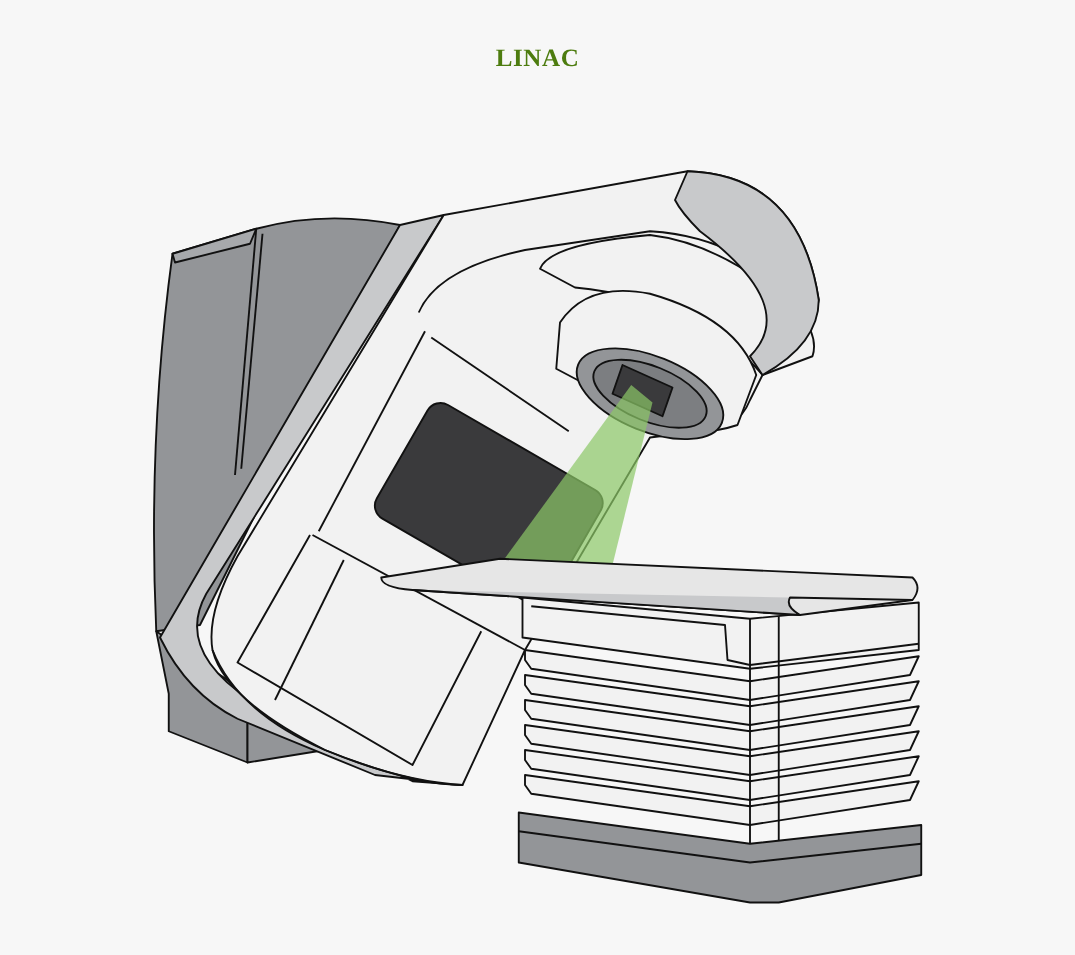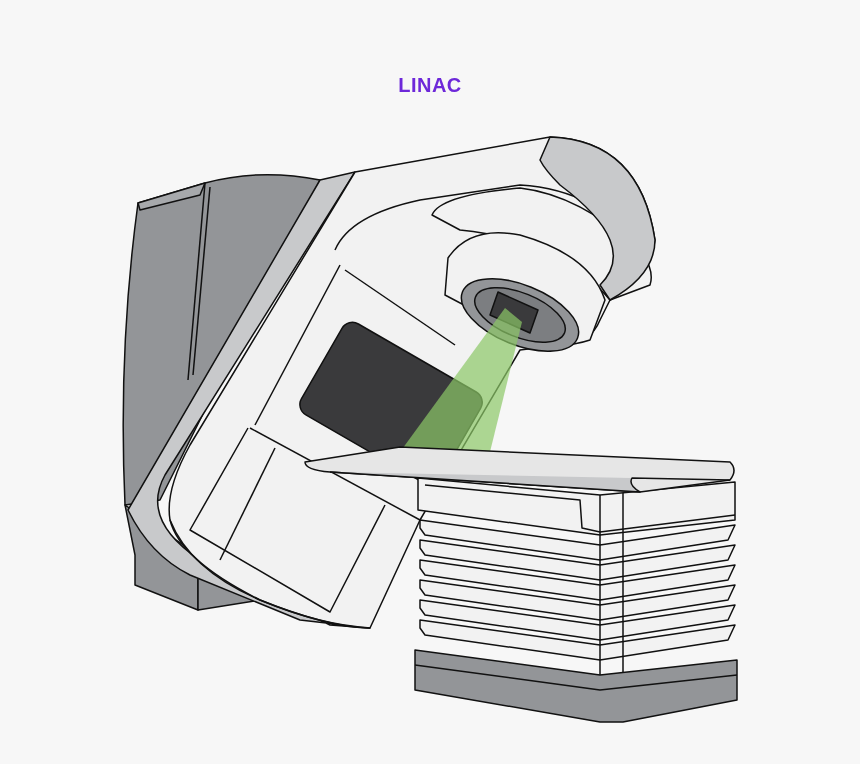--- a/index.html
+++ b/index.html
@@ -1,21 +1,20 @@
 <!DOCTYPE html>
 <html><head>
 <meta charset="utf-8">
 <style>
   html, body { margin: 0; padding: 0; background: #f7f7f7; }
   body { width: 860px; height: 764px; position: relative; overflow: hidden; }
   .title {
     position: absolute; left: 0; top: 36px; width: 860px; text-align: center;
-    font-family: Liberation Sans, sans-serif; font-weight: bold; font-size: 20px; color: #6d28d9;
+    font-family: Liberation Serif, serif; font-weight: bold; font-size: 20px; color: #4d7c0f;
     letter-spacing: 0.5px;
-    margin-top: 38px;
   }
   svg.illus { position: absolute; left: 0; top: 0; }
 </style>
 </head>
 <body>
 
 <div class="title">LINAC</div>
 
 <svg class="illus" width="860" height="764" viewBox="0 0 860 764" stroke="#111" stroke-width="1.5" stroke-linejoin="round">
 

